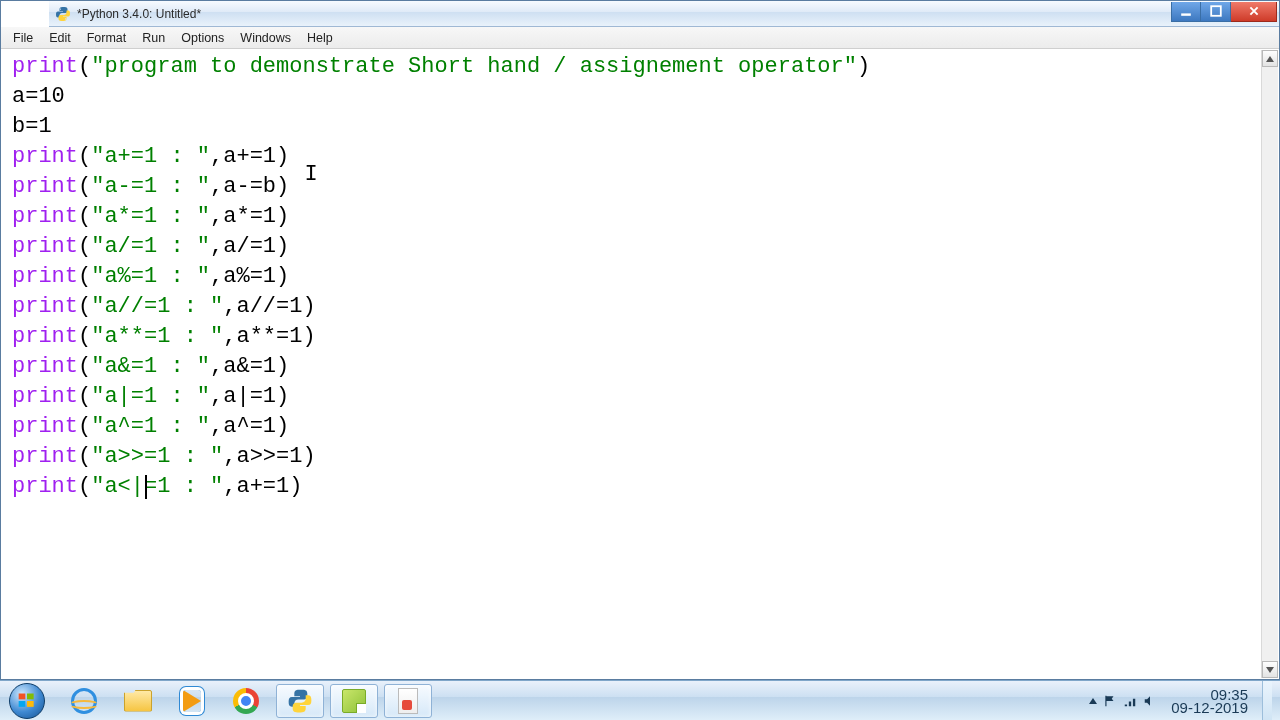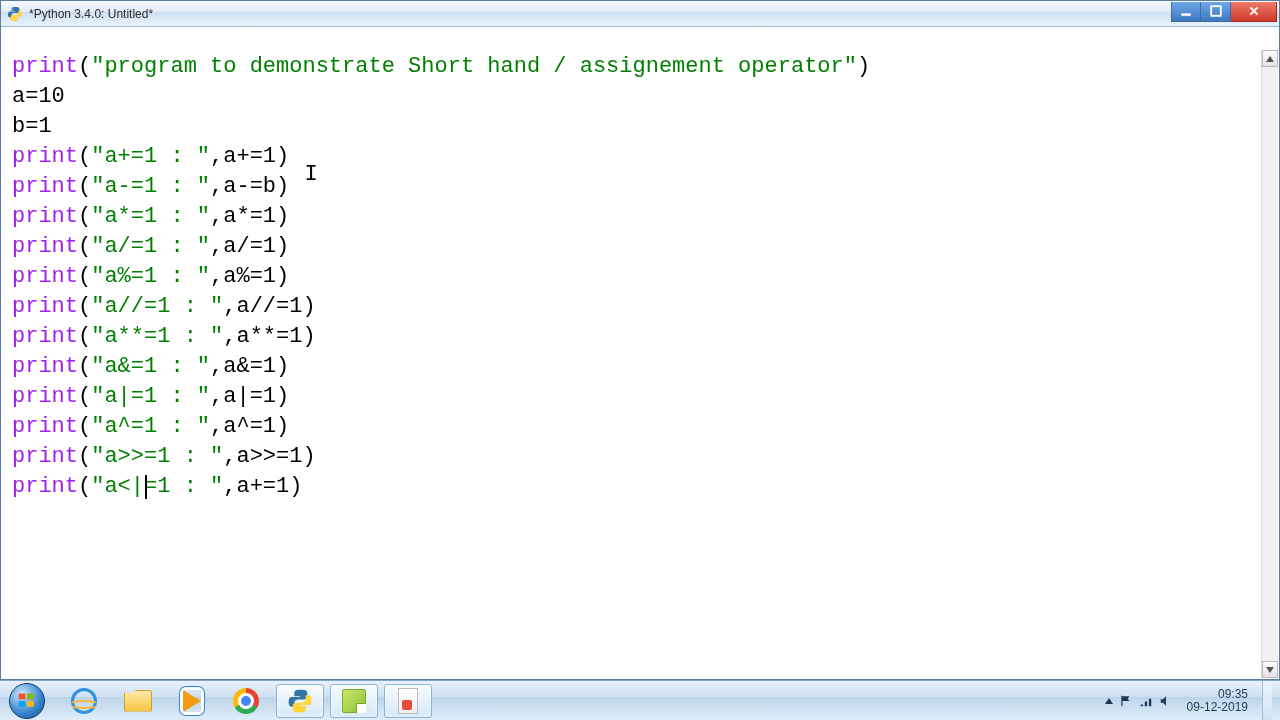--- a/index.html
+++ b/index.html
@@ -8,20 +8,21 @@
 
   
   .window {
     position: absolute; left: 0; top: 0; width: 1280px; height: 680px;
     background: #fff; border: 1px solid #5a7ca0; box-shadow: 0 0 0 1px rgba(0,0,0,.05);
   }
   .titlebar {
     height: 26px; display: flex; align-items: center; padding: 0 2px 0 6px;
     background: linear-gradient(#f7fbff, #dfeaf7 45%, #cfe0f2 46%, #e9f2fb);
     border-bottom: 1px solid #9fb8d4;
+    margin-left: 48px;
   }
   .titlebar .app-icon { width: 16px; height: 16px; margin-right: 6px; display: inline-flex; }
   .titlebar .title { font-size: 12px; color: #2b2b2b; flex: 1; }
   .win-controls { display: flex; gap: 0; height: 20px; margin-top: -4px; }
   .win-btn { width: 30px; height: 20px; border: 1px solid #3a6ea5; border-top: none;
     display: flex; align-items: center; justify-content: center; font-size: 11px; color: #fff;
     background: linear-gradient(#6fa7e8, #3d78c0); }
   .win-btn + .win-btn { border-left: none; }
   .win-btn.close { background: linear-gradient(#f07a6a, #ce3b29); border-color: #9c2a1c; width: 46px; }
   .win-btn svg { width: 12px; height: 12px; }
@@ -80,21 +81,21 @@
     display: flex; align-items: center; justify-content: center;
   }
   .task-btn.active {
     background: linear-gradient(#f7fbff, #d5e8f8);
     border: 1px solid #8fb2d6; box-shadow: inset 0 0 4px rgba(255,255,255,.8);
   }
   .task-btn svg, .task-btn .glyph { width: 26px; height: 26px; }
   .spacer { flex: 1; }
   .tray {
     display: flex; align-items: center; gap: 8px; padding: 0 8px;
-    font-size: 12px; color: #1a3a56;
+    font-size: 15px; color: #1a3a56;
   }
   .tray .tray-icons { display: flex; gap: 6px; align-items: center; }
   .tray .clock { text-align: right; line-height: 13px; padding: 0 6px; }
   .tray .show-desktop { width: 10px; height: 40px; border-left: 1px solid #9cbedb; background: linear-gradient(#eaf4fd,#cfe4f4); }
   .tri-up { width:0;height:0;border-left:4px solid transparent;border-right:4px solid transparent;border-bottom:6px solid #1a3a56; }
   .tri-down { width:0;height:0;border-left:4px solid transparent;border-right:4px solid transparent;border-top:6px solid #555; }
 
   .ie-icon { width:26px;height:26px;border-radius:50%;border:3px solid #2f8fe0;position:relative; }
   .ie-icon::after{content:"";position:absolute;left:-5px;right:-5px;top:9px;height:5px;border:2px solid #f6b93b;border-radius:50%;border-left-color:transparent;border-right-color:transparent;}
   .folder-icon{width:28px;height:22px;background:linear-gradient(#ffe9a6,#f6c542);border:1px solid #caa22c;border-radius:2px;clip-path: polygon(0 15%,35% 15%,42% 0,100% 0,100% 100%,0 100%);}
@@ -131,20 +132,29 @@
           </svg>
         </div>
       <div class="win-btn close">
           <svg viewBox="0 0 10 10">
             <path d="M2 2 L8 8 M8 2 L2 8" stroke="#fff" stroke-width="1.6"></path>
           </svg>
         </div>
     </div>
   </div>
 
+  <div class="menubar">
+    <span class="menu-item">File</span>
+    <span class="menu-item">Edit</span>
+    <span class="menu-item">Format</span>
+    <span class="menu-item">Run</span>
+    <span class="menu-item">Options</span>
+    <span class="menu-item">Windows</span>
+    <span class="menu-item">Help</span>
+  </div>
 
   <div class="editor-wrap">
     <div class="editor" id="editor"><div><span class="kw">print</span><span class="n">(</span><span class="s">"program to demonstrate Short hand / assignement operator"</span><span class="n">)</span></div><div><span class="n">a=10</span></div><div><span class="n">b=1</span></div><div><span class="kw">print</span><span class="n">(</span><span class="s">"a+=1 : "</span><span class="n">,a+=1)</span></div><div><span class="kw">print</span><span class="n">(</span><span class="s">"a-=1 : "</span><span class="n">,a-=b)</span></div><div><span class="kw">print</span><span class="n">(</span><span class="s">"a*=1 : "</span><span class="n">,a*=1)</span></div><div><span class="kw">print</span><span class="n">(</span><span class="s">"a/=1 : "</span><span class="n">,a/=1)</span></div><div><span class="kw">print</span><span class="n">(</span><span class="s">"a%=1 : "</span><span class="n">,a%=1)</span></div><div><span class="kw">print</span><span class="n">(</span><span class="s">"a//=1 : "</span><span class="n">,a//=1)</span></div><div><span class="kw">print</span><span class="n">(</span><span class="s">"a**=1 : "</span><span class="n">,a**=1)</span></div><div><span class="kw">print</span><span class="n">(</span><span class="s">"a&amp;=1 : "</span><span class="n">,a&amp;=1)</span></div><div><span class="kw">print</span><span class="n">(</span><span class="s">"a|=1 : "</span><span class="n">,a|=1)</span></div><div><span class="kw">print</span><span class="n">(</span><span class="s">"a^=1 : "</span><span class="n">,a^=1)</span></div><div><span class="kw">print</span><span class="n">(</span><span class="s">"a&gt;&gt;=1 : "</span><span class="n">,a&gt;&gt;=1)</span></div><div><span class="kw">print</span><span class="n">(</span><span class="s">"a&lt;|=1 : "</span><span class="n">,a+=1)</span></div><div class="caret" style="left: 143px; top: 425px;"></div><div class="text-cursor-mark" style="left: 302.6px; top: 110px;">I</div></div>
     <div class="scrollbar-v">
       <div class="sb-btn">
           <span class="tri-down" style="transform:rotate(180deg)"></span>
         </div>
       <div class="sb-track"></div>
       <div class="sb-btn">
           <span class="tri-down"></span>

